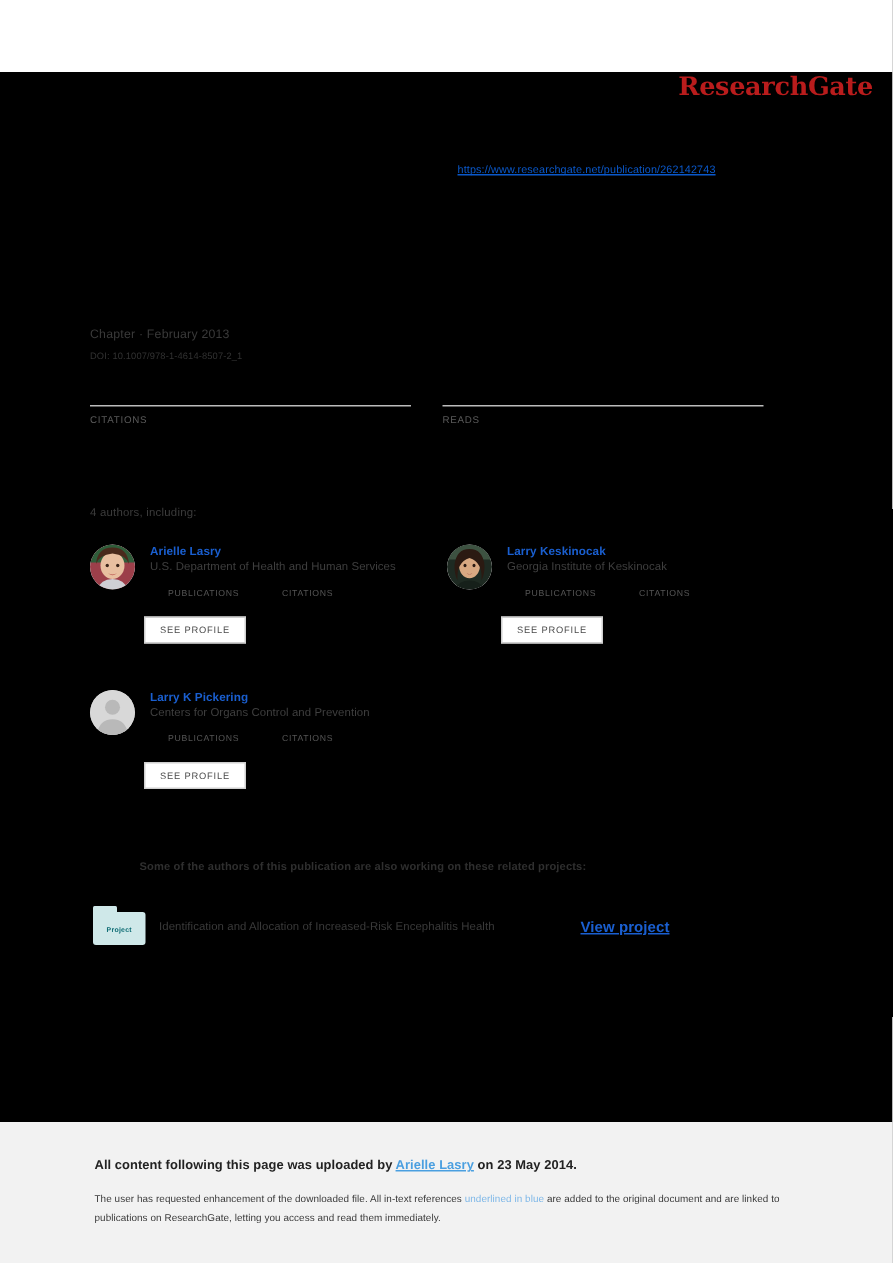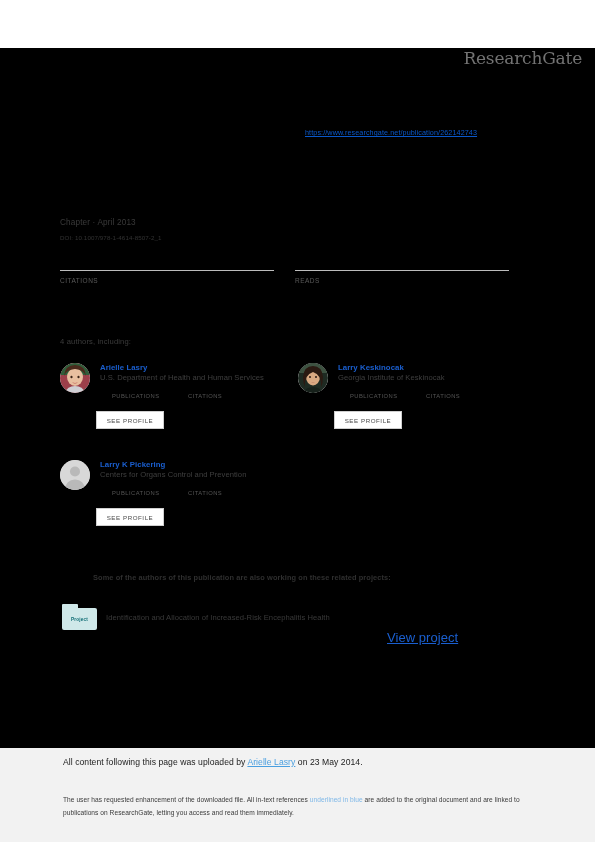--- a/index.html
+++ b/index.html
@@ -18,30 +18,29 @@
   
   .dark-band {
     position:absolute; top:48px; left:0; width:595px; height:700px;
     background:#000000;
   }
 
   
   .rg-logo {
     position:absolute; top:48px; right:13px;
     font-family:"DejaVu Serif", serif;
-    font-weight:400; font-size:17px; letter-spacing:-0.2px;
-    color:#737373; white-space:nowrap;
+    font-weight:700; font-size:17px; letter-spacing:-0.2px;
+    color:#b91c1c; white-space:nowrap;
   }
 
   
   .rg-url {
     position:absolute; top:108px; left:305px;
     font-size:7.2px; color:#0a58ca; letter-spacing:0.1px;
     white-space:nowrap;
-    margin-top:20px;
   }
 
   
   .pub-title {
     position:absolute; top:140px; left:60px; width:470px;
     font-size:13px; line-height:1.35; color:#000; font-weight:700;
   }
   .pub-sub {
     position:absolute; top:182px; left:60px; width:470px;
     font-size:8px; color:#000;
@@ -114,32 +113,32 @@
     position:absolute; left:0; top:4px; width:35px; height:22px;
     background:#cfe8e9; border-radius:0 2px 2px 2px;
     display:flex; align-items:center; justify-content:center;
   }
   .project-icon .body span { font-size:4.6px; color:#0c6b73; font-weight:700; letter-spacing:0.2px; }
   .project-title {
     position:absolute; left:44px; top:9px;
     font-size:7.6px; color:#3a3a3a; white-space:nowrap; letter-spacing:0.05px;
   }
   .project-link {
-    position:absolute; left:325px; top:26px;
-    font-size:13px; color:#1a5fd0; font-weight:400; white-space:nowrap; letter-spacing:0.05px;
+    position:absolute; left:325px; top:9px;
+    font-size:10px; color:#1a5fd0; font-weight:700; white-space:nowrap; letter-spacing:0.05px;
   }
 
   
   .footer {
     position:absolute; top:748px; left:0; width:595px; height:94px;
     background:#f2f2f2;
   }
   .footer .line1 {
-    position:absolute; top:9px; left:63px;
-    font-size:8.6px; color:#222; letter-spacing:0.05px; white-space:nowrap;
+    position:absolute; top:23px; left:63px;
+    font-size:8.6px; color:#222; letter-spacing:0.05px; white-space:nowrap;font-weight:bold;
   }
   .footer .line1 .lnk { color:#4a9fe0; }
   .footer .para {
     position:absolute; top:46px; left:63px; width:468px;
     font-size:6.6px; color:#3a3a3a; line-height:1.95; letter-spacing:0.05px;
   }
   .footer .para .lnk { color:#7fb8e8; }
 </style>
 </head>
 <body>
@@ -149,21 +148,21 @@
   <div class="top-white"></div>
   <div class="dark-band"></div>
 
   <div class="rg-logo">ResearchGate</div>
 
   <a class="rg-url" href="#">https://www.researchgate.net/publication/262142743</a>
 
   <div class="pub-title"></div>
   <div class="pub-sub"></div>
 
-  <div class="meta-type">Chapter · April 2013</div>
+  <div class="meta-type">Chapter · February 2013</div>
   <div class="meta-doi">DOI: 10.1007/978-1-4614-8507-2_1</div>
 
   <div class="stat-col left">
     <div class="stat-num"></div>
     <div class="stat-rule"></div>
     <div class="stat-label">CITATIONS</div>
   </div>
 
   <div class="stat-col right">
     <div class="stat-num"></div>

